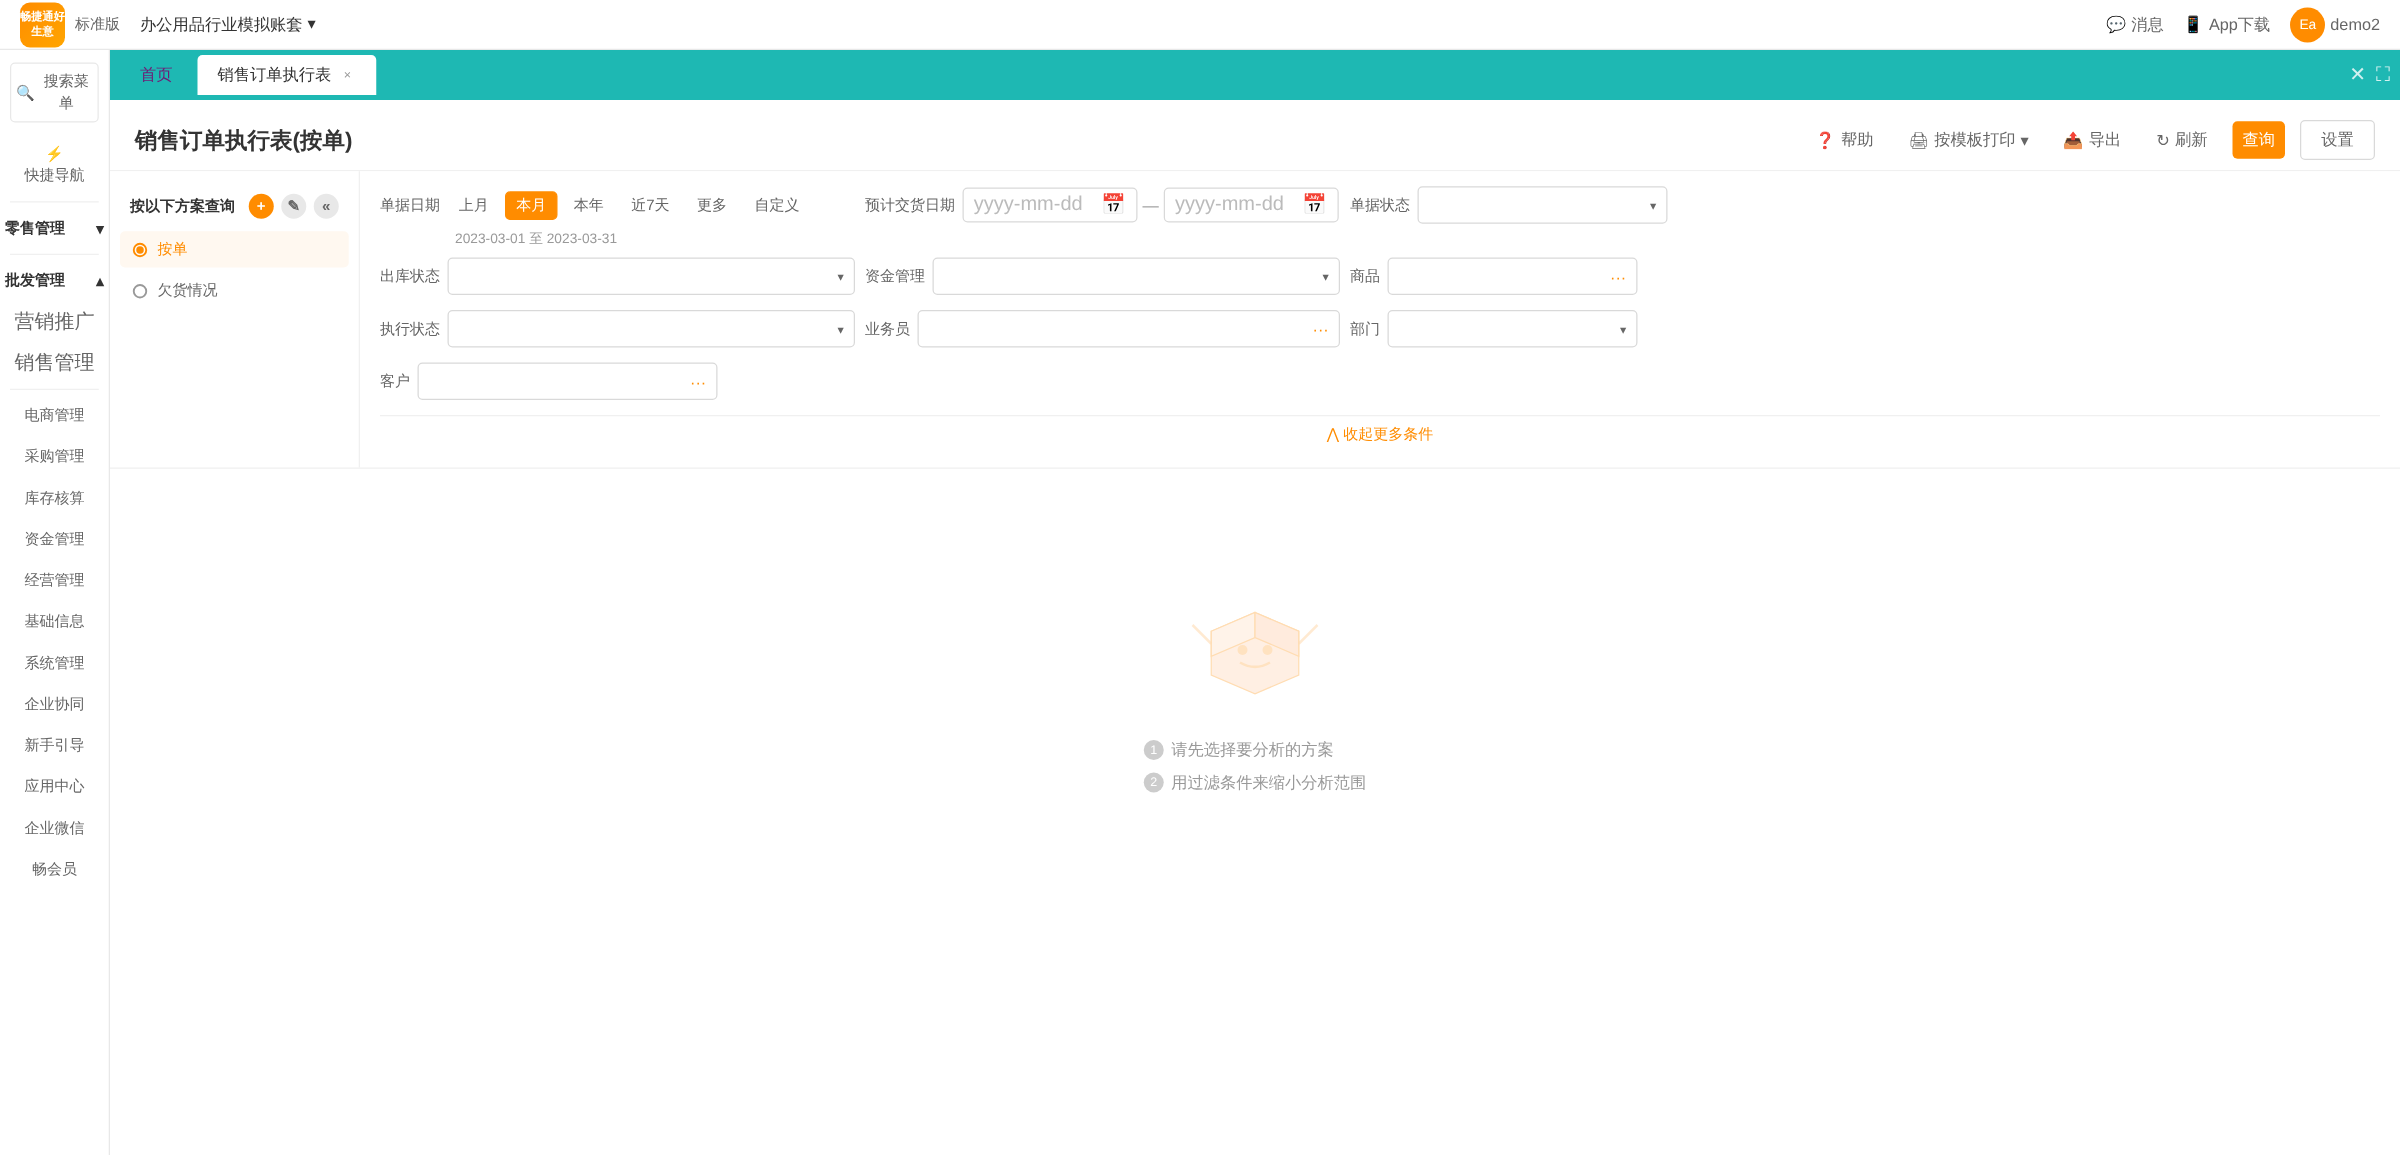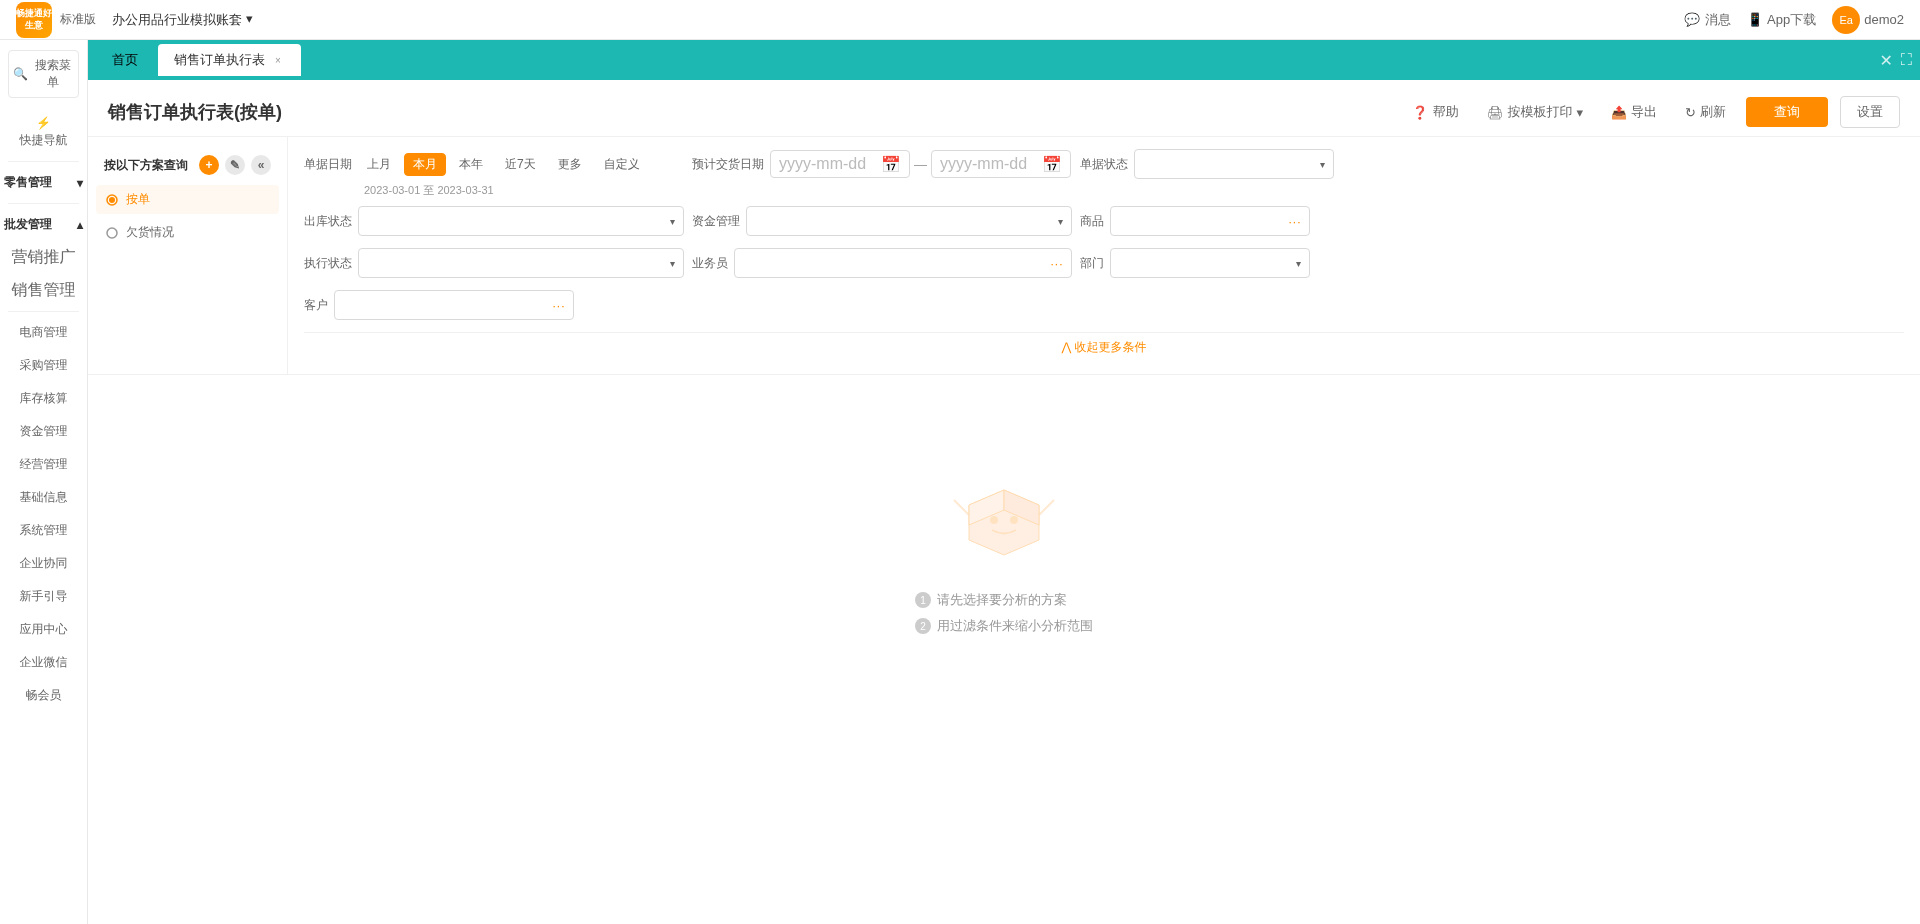--- a/index.html
+++ b/index.html
@@ -33,32 +33,32 @@
     .sidebar-search-btn { width: 100%; padding: 6px 4px; background: #fff; border: 1px solid #e8e8e8; border-radius: 4px; cursor: pointer; font-size: 12px; color: #666; display: flex; align-items: center; justify-content: center; gap: 4px; }
     .sidebar-nav-item { padding: 8px 4px; text-align: center; font-size: 12px; color: #666; cursor: pointer; display: flex; align-items: center; justify-content: center; flex-direction: column; gap: 2px; }
     .sidebar-section-title { font-size: 12px; color: #333; font-weight: bold; display: flex; align-items: center; justify-content: space-between; cursor: pointer; padding: 8px 4px; }
     .sidebar-sub-item { padding: 6px 4px; font-size: 16px; color: #666; cursor: pointer; text-align: center; }
     .sidebar-divider { height: 1px; background: #f0f0f0; margin: 4px 8px; }
 
     
     .tab-bar { height: 40px; background: #1eb8b3; display: flex; align-items: center; padding: 0 8px; gap: 4px; }
     .tab-item { height: 32px; padding: 0 16px; display: flex; align-items: center; gap: 6px; border-radius: 4px 4px 0 0; cursor: pointer; font-size: 13px; color: rgba(255,255,255,0.8); background: rgba(255,255,255,0.15); }
     .tab-item.active { background: #fff; color: #333; }
-    .tab-item.home { background: transparent; color: #000000; font-weight: 500; }
+    .tab-item.home { background: transparent; color: #701a75; font-weight: 500; }
     .tab-close { width: 14px; height: 14px; display: flex; align-items: center; justify-content: center; border-radius: 50%; font-size: 10px; color: #999; }
     .tab-bar-actions { margin-left: auto; display: flex; align-items: center; gap: 8px; }
     .tab-bar-btn { color: rgba(255,255,255,0.8); cursor: pointer; font-size: 16px; }
     .content-area { flex: 1; overflow-y: auto; background: #fff; }
 
     
     .page-header { padding: 16px 20px 8px; display: flex; align-items: center; justify-content: space-between; background: #fff; border-bottom: 1px solid #f0f0f0; }
     .page-title { font-size: 18px; font-weight: bold; color: #333; }
     .page-actions { display: flex; align-items: center; gap: 12px; }
     .page-action-btn { display: flex; align-items: center; gap: 4px; color: #666; cursor: pointer; font-size: 13px; padding: 4px 8px; border-radius: 4px; }
-    .page-action-primary { background: #ff8c00; color: white; border: none; padding: 6px 28px; border-radius: 4px; cursor: pointer; font-size: 13px; }
+    .page-action-primary { background: #ff8c00; color: white; border: none; padding: 6px 8px; border-radius: 4px; cursor: pointer; font-size: 13px; }
     .page-action-secondary { background: #fff; color: #666; border: 1px solid #d9d9d9; padding: 6px 16px; border-radius: 4px; cursor: pointer; font-size: 13px; }
 
     
     .filter-panel { background: #fff; border-bottom: 1px solid #f0f0f0; }
     .filter-left-panel { width: 200px; border-right: 1px solid #f0f0f0; padding: 12px 8px; display: flex; flex-direction: column; gap: 4px; }
     .filter-content { display: flex; }
     .filter-right-panel { flex: 1; padding: 12px 16px; }
     .filter-group-title { font-size: 12px; font-weight: bold; color: #333; padding: 6px 8px; display: flex; align-items: center; gap: 4px; text-align: center; }
     .filter-group-title-actions { margin-left: auto; display: flex; gap: 6px; }
     .filter-group-title-action { width: 20px; height: 20px; border-radius: 50%; display: flex; align-items: center; justify-content: center; cursor: pointer; font-size: 12px; }

